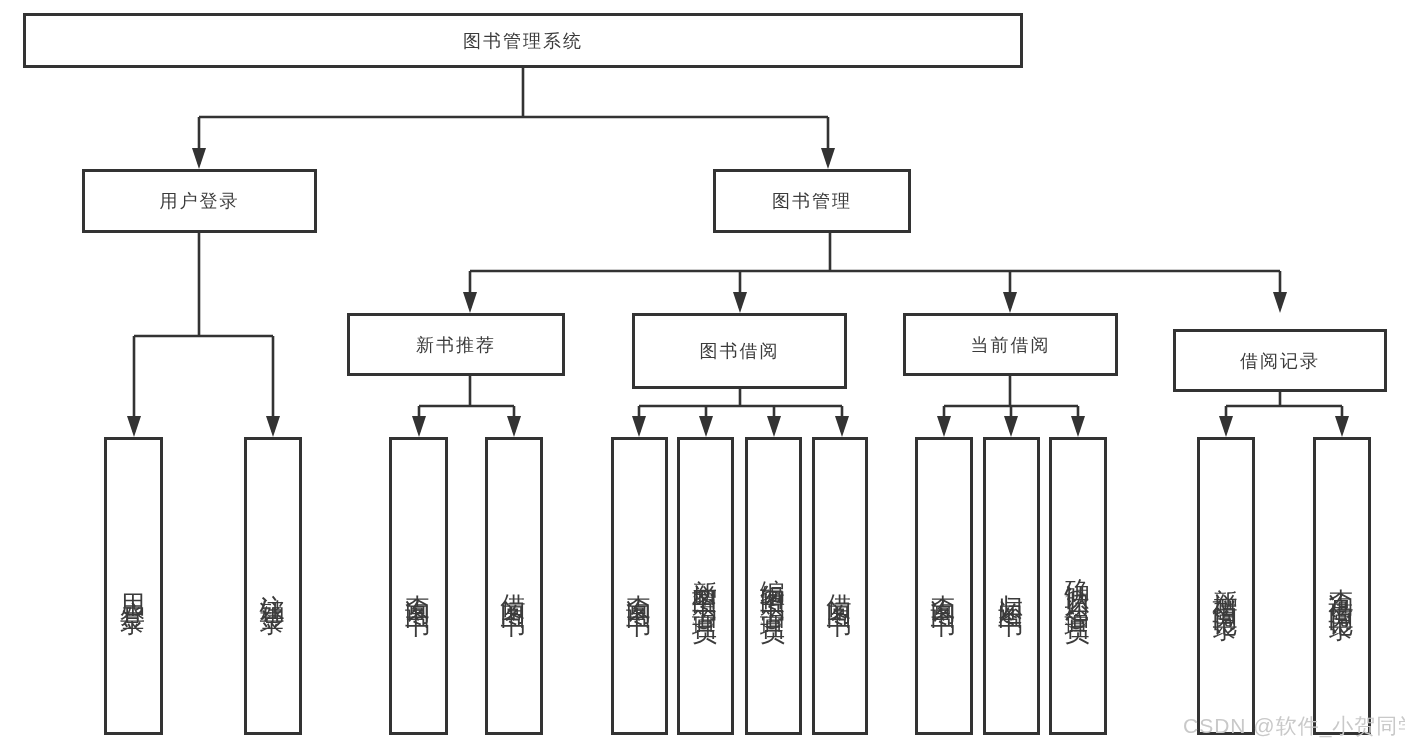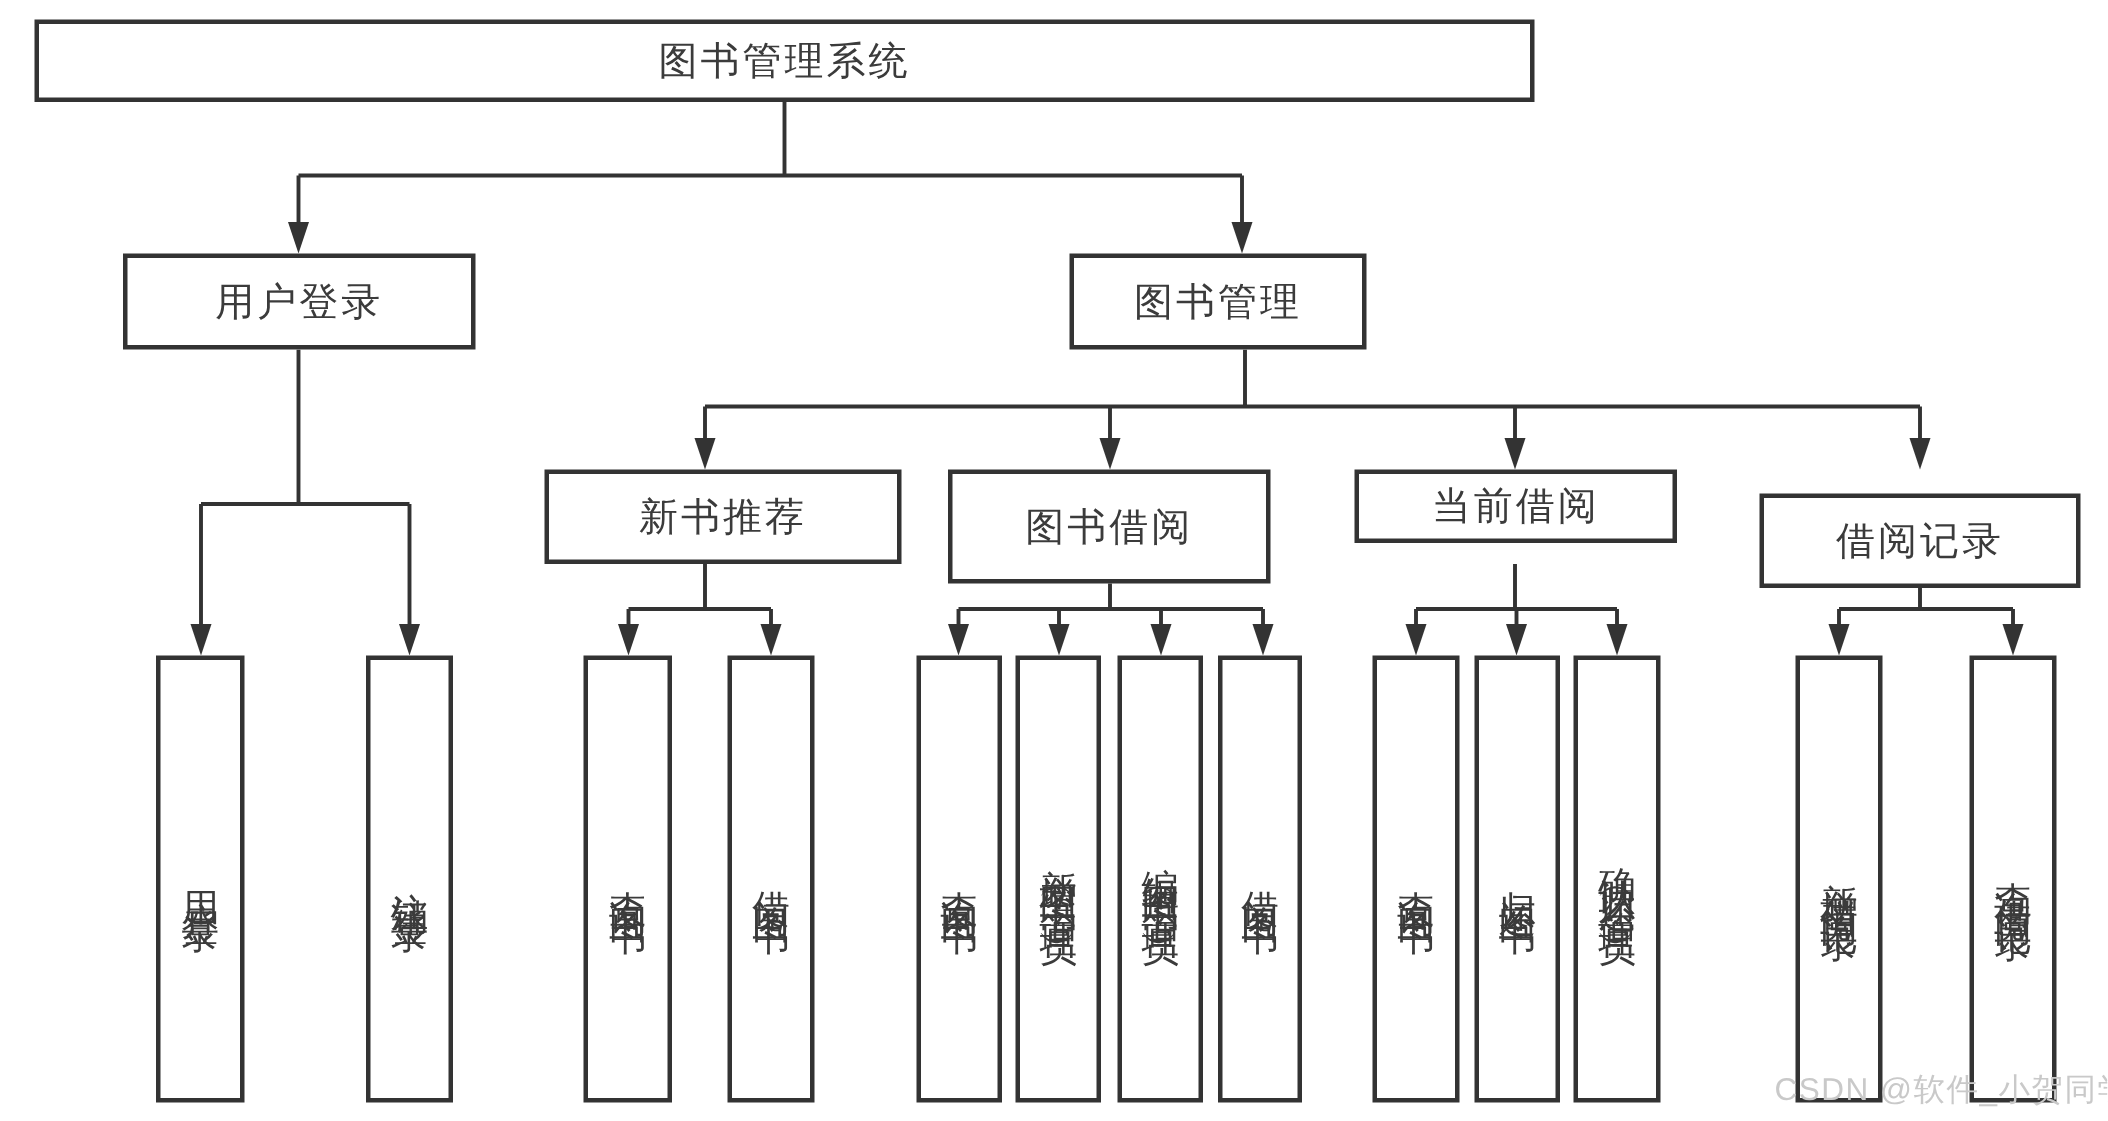--- a/index.html
+++ b/index.html
@@ -20,21 +20,21 @@
     position:absolute;left:0;top:0;width:1405px;height:747px;
   }
   .cline{stroke:var(--line);stroke-width:2.6;fill:none;}
   .cfill{fill:var(--line);stroke:none;}
   .node{
     position:absolute;box-sizing:border-box;
     border:3px solid var(--line);
     background:#ffffff;
     display:flex;align-items:center;justify-content:center;
     color:var(--text);
-    font-size:26px;
+    font-size:18px;
     letter-spacing:2px;
     white-space:nowrap;
   }
   .vnode{
     writing-mode:vertical-rl;
     text-orientation:mixed;
     font-size:25px;
     letter-spacing:6px;
     white-space:normal;
   }
@@ -98,23 +98,23 @@
       <polygon points="1219,416 1233,416 1226,437" class="cfill"></polygon>
       <line x1="1342" y1="406" x2="1342" y2="432" class="cline"></line>
       <polygon points="1335,416 1349,416 1342,437" class="cfill"></polygon>
     </svg>
 
   <div class="node" style="left:23px;top:13px;width:1000px;height:55px;">图书管理系统</div>
 
   <div class="node" style="left:82px;top:169px;width:235px;height:64px;">用户登录</div>
   <div class="node" style="left:713px;top:169px;width:198px;height:64px;">图书管理</div>
 
-  <div class="node" style="left:363px;top:313px;width:238px;height:63px;">新书推荐</div>
+  <div class="node" style="left:347px;top:313px;width:218px;height:63px;">新书推荐</div>
   <div class="node" style="left:632px;top:313px;width:215px;height:76px;">图书借阅</div>
-  <div class="node" style="left:903px;top:313px;width:215px;height:49px;">当前借阅</div>
+  <div class="node" style="left:903px;top:313px;width:215px;height:63px;">当前借阅</div>
   <div class="node" style="left:1173px;top:313px;width:214px;height:63px;margin-top:16px;">借阅记录</div>
 
   <div class="node vnode" style="left:104px;top:437px;width:59px;height:298px;">用户登录</div>
   <div class="node vnode" style="left:244px;top:437px;width:58px;height:298px;">注销登录</div>
 
   <div class="node vnode" style="left:389px;top:437px;width:59px;height:298px;">查询图书</div>
   <div class="node vnode" style="left:485px;top:437px;width:58px;height:298px;">借阅图书</div>
 
   <div class="node vnode" style="left:611px;top:437px;width:57px;height:298px;">查询图书</div>
   <div class="node vnode" style="left:677px;top:437px;width:57px;height:298px;">新增图书（管理员）</div>

